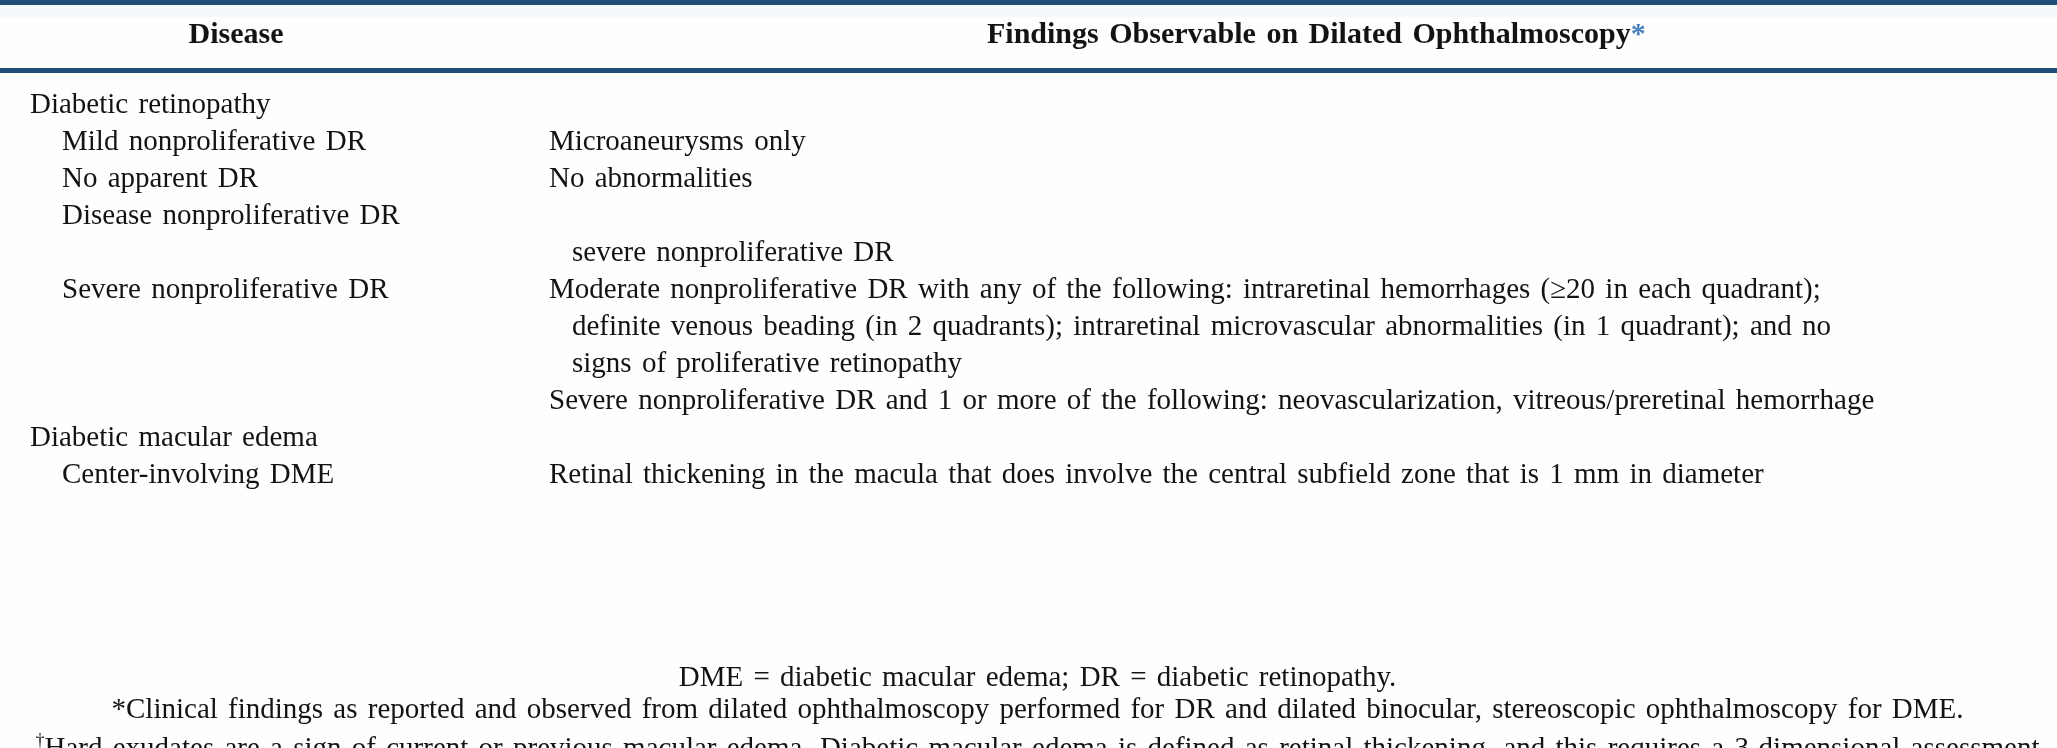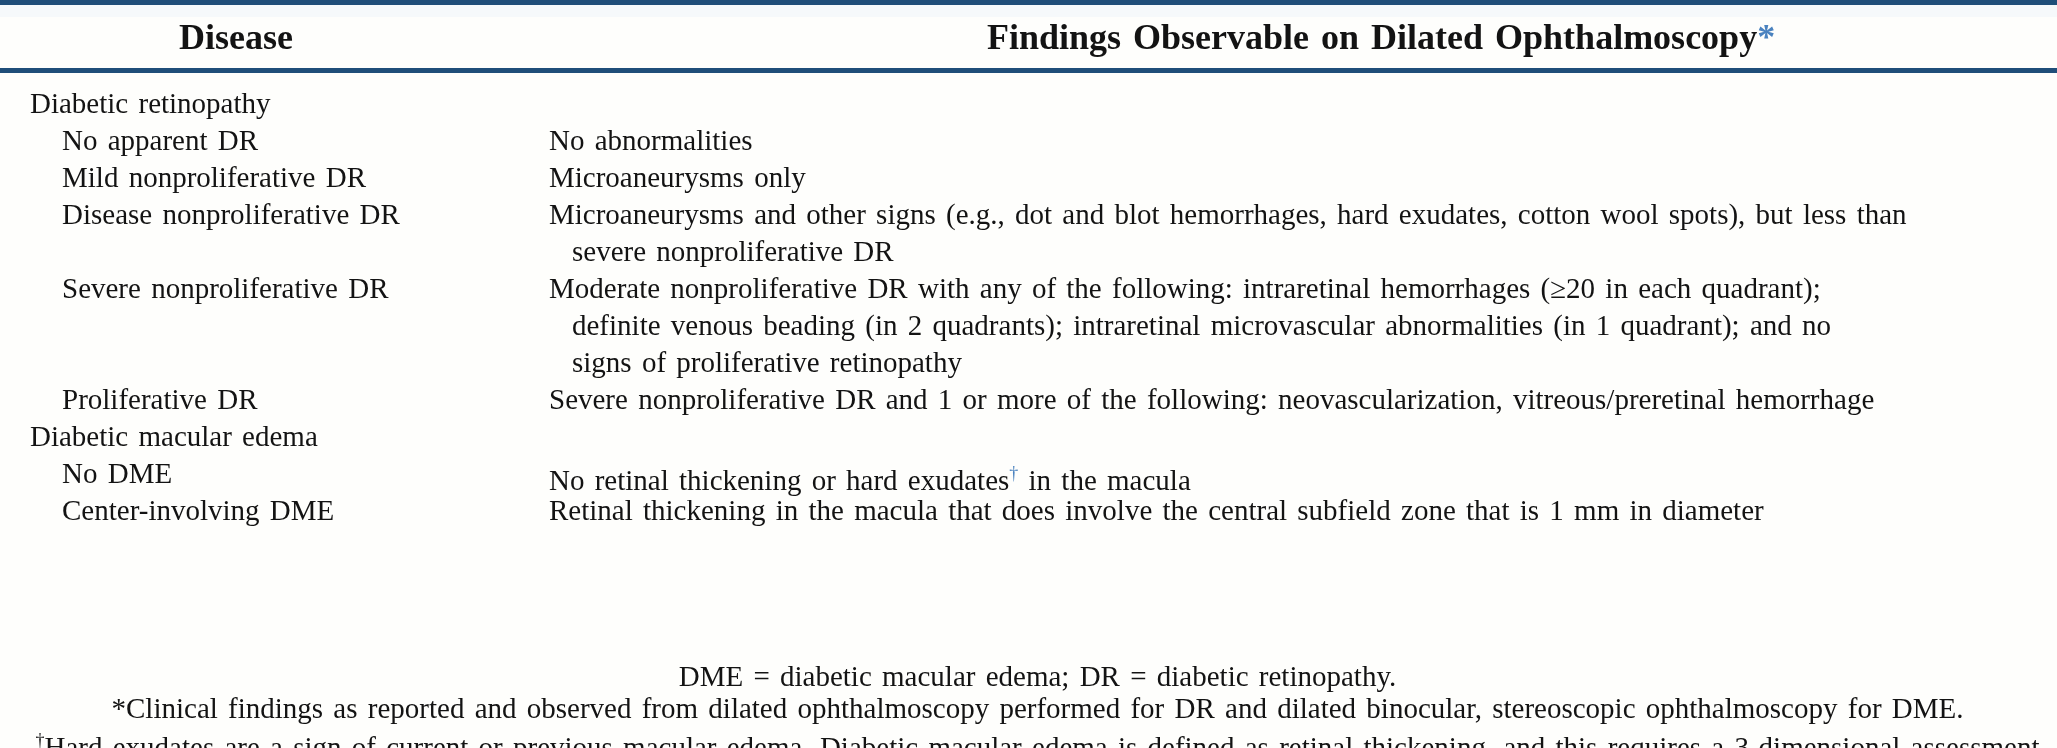--- a/index.html
+++ b/index.html
@@ -26,21 +26,21 @@
   .header-tint {
     position: absolute;
     left: 0; top: 5px;
     width: 100%; height: 12px;
     background: #f6f9fb;
   }
   .th {
     position: absolute;
     top: 16px;
     font-weight: bold;
-    font-size: 36px;
+    font-size: 30px;
     white-space: nowrap;
   }
   .th-disease { left: 0; width: 472px; text-align: center; }
   .th-findings { left: 987px; }
   .marker-blue { color: #4a82bf; }
   .sup {
     font-size: 0.62em;
     vertical-align: super;
   }
   .tbody {
@@ -85,61 +85,55 @@
 
   <div class="rule rule-mid"></div>
 
   <div class="tbody">
 
     <div class="line">
       <span class="c1 group">Diabetic retinopathy</span>
     </div>
 
     <div class="line">
+      <span class="c1">Mild nonproliferative DR</span>
+      <span class="c2">Microaneurysms only</span>
+    </div>
+
+    <div class="line">
       <span class="c1">No apparent DR</span>
       <span class="c2">No abnormalities</span>
     </div>
 
     <div class="line">
-      <span class="c1">Mild nonproliferative DR</span>
-      <span class="c2">Microaneurysms only</span>
-    </div>
-
-    <div class="line">
       <span class="c1">Disease nonproliferative DR</span>
-      <span class="c2">Microaneurysms and other signs (e.g., dot and blot hemorrhages, hard exudates, cotton wool spots), but less than</span>
     </div>
     <div class="line">
       <span class="c2 cont">severe nonproliferative DR</span>
     </div>
 
     <div class="line">
       <span class="c1">Severe nonproliferative DR</span>
       <span class="c2">Moderate nonproliferative DR with any of the following: intraretinal hemorrhages (≥20 in each quadrant);</span>
     </div>
     <div class="line">
       <span class="c2 cont">definite venous beading (in 2 quadrants); intraretinal microvascular abnormalities (in 1 quadrant); and no</span>
     </div>
     <div class="line">
       <span class="c2 cont">signs of proliferative retinopathy</span>
     </div>
 
     <div class="line">
-      <span class="c1">Proliferative DR</span>
       <span class="c2">Severe nonproliferative DR and 1 or more of the following: neovascularization, vitreous/preretinal hemorrhage</span>
     </div>
 
     <div class="line">
       <span class="c1 group">Diabetic macular edema</span>
     </div>
 
-    <div class="line">
-      <span class="c1">No DME</span>
-      <span class="c2"><span>No retinal thickening or hard exudates</span><span class="marker-blue sup">†</span><span> in the macula</span></span>
-    </div>
 
 
     <div class="line">
       <span class="c1">Center-involving DME</span>
       <span class="c2">Retinal thickening in the macula that does involve the central subfield zone that is 1 mm in diameter</span>
     </div>
 
   </div>
 
   <div class="footnotes">

